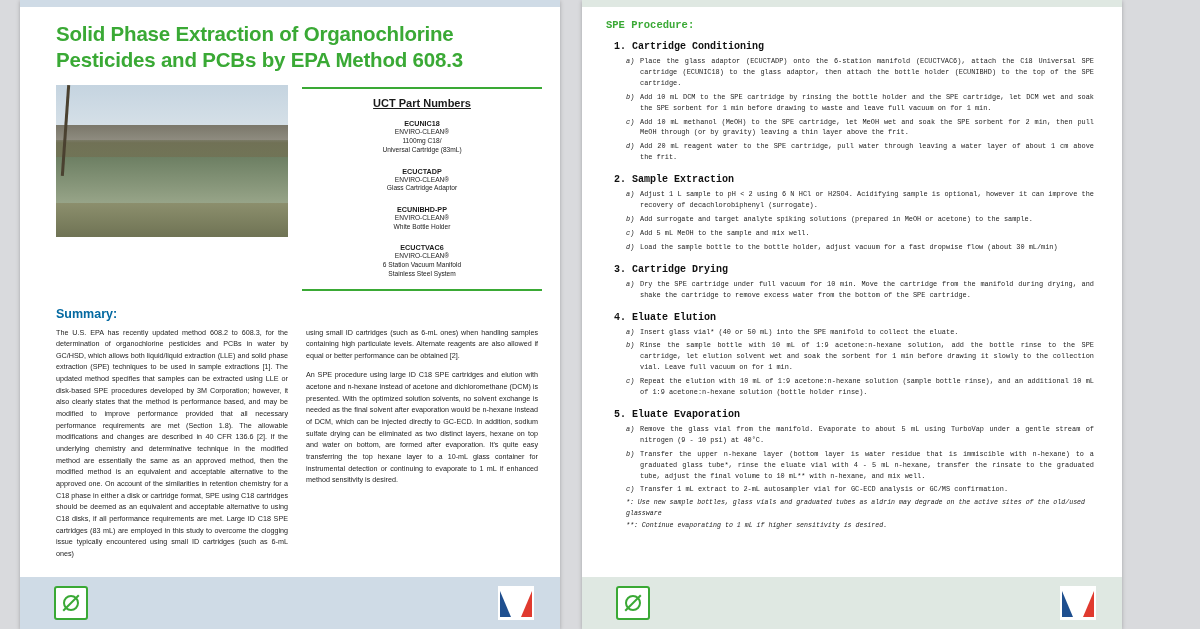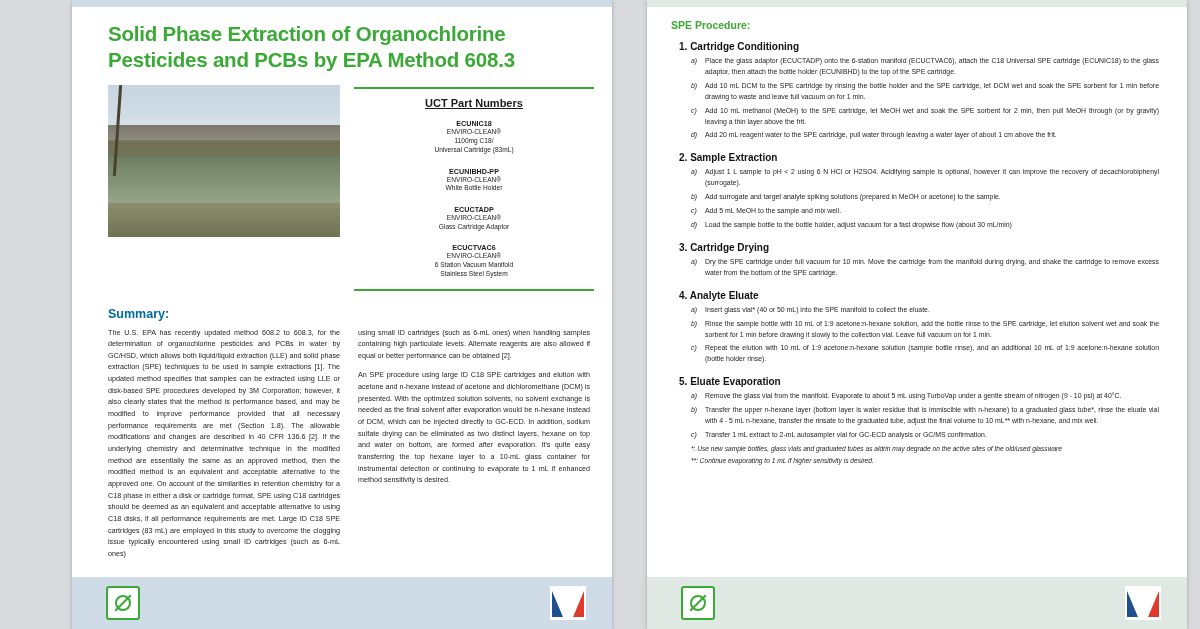--- a/index.html
+++ b/index.html
@@ -19,22 +19,22 @@
     padding: 0 0 0 0;
   }
   .page {
     position: relative;
     background: #ffffff;
     width: 540px;
     height: 629px;
     box-shadow: 0 1px 4px rgba(0,0,0,0.25);
     overflow: hidden;
   }
-  .page-left { margin-left: 72px; }
-  .page-right { margin-left: 13px; }
+  .page-left { margin-left: 20px; }
+  .page-right { margin-left: 0px; font-family: Liberation Mono, monospace; }
 
   .topband {
     position: absolute;
     top: 0; left: 0; right: 0;
     height: 7px;
     background: #cfdbe6;
   }
   .topband.green { background: #dfe8e2; }
 
   
@@ -235,28 +235,28 @@
           <div class="parts-rule"></div>
           <div class="parts-title">UCT Part Numbers</div>
           <div class="parts-grid">
             <div>
               <div class="part-code">ECUNIC18</div>
               <div class="part-line">ENVIRO-CLEAN®</div>
               <div class="part-line">1100mg C18/</div>
               <div class="part-line">Universal Cartridge (83mL)</div>
             </div>
             <div>
+              <div class="part-code">ECUCTADP</div>
+              <div class="part-line">ENVIRO-CLEAN®</div>
+              <div class="part-line">Glass Cartridge Adaptor</div>
+            </div>
+            <div>
               <div class="part-code">ECUNIBHD-PP</div>
               <div class="part-line">ENVIRO-CLEAN®</div>
               <div class="part-line">White Bottle Holder</div>
-            </div>
-            <div>
-              <div class="part-code">ECUCTADP</div>
-              <div class="part-line">ENVIRO-CLEAN®</div>
-              <div class="part-line">Glass Cartridge Adaptor</div>
             </div>
             <div>
               <div class="part-code">ECUCTVAC6</div>
               <div class="part-line">ENVIRO-CLEAN®</div>
               <div class="part-line">6 Station Vacuum Manifold</div>
               <div class="part-line">Stainless Steel System</div>
             </div>
           </div>
           <div class="parts-rule bottom"></div>
         </div>
@@ -322,21 +322,21 @@
           <span>Cartridge Drying</span>
         </div>
         <div class="steps">
           <div class="step"><span class="lbl">a)</span><span>Dry the SPE cartridge under full vacuum for 10 min. Move the cartridge from the manifold during drying, and shake the cartridge to remove excess water from the bottom of the SPE cartridge.</span></div>
         </div>
       </div>
 
       <div class="sec">
         <div class="sec-title">
           <span>4.</span>
-          <span>Analyte Eluate</span>
+          <span>Eluate Elution</span>
         </div>
         <div class="steps">
           <div class="step"><span class="lbl">a)</span><span>Insert glass vial* (40 or 50 mL) into the SPE manifold to collect the eluate.</span></div>
           <div class="step"><span class="lbl">b)</span><span>Rinse the sample bottle with 10 mL of 1:9 acetone:n-hexane solution, add the bottle rinse to the SPE cartridge, let elution solvent wet and soak the sorbent for 1 min before drawing it slowly to the collection vial. Leave full vacuum on for 1 min.</span></div>
           <div class="step"><span class="lbl">c)</span><span>Repeat the elution with 10 mL of 1:9 acetone:n-hexane solution (sample bottle rinse), and an additional 10 mL of 1:9 acetone:n-hexane solution (bottle holder rinse).</span></div>
         </div>
       </div>
 
       <div class="sec">
         <div class="sec-title">

